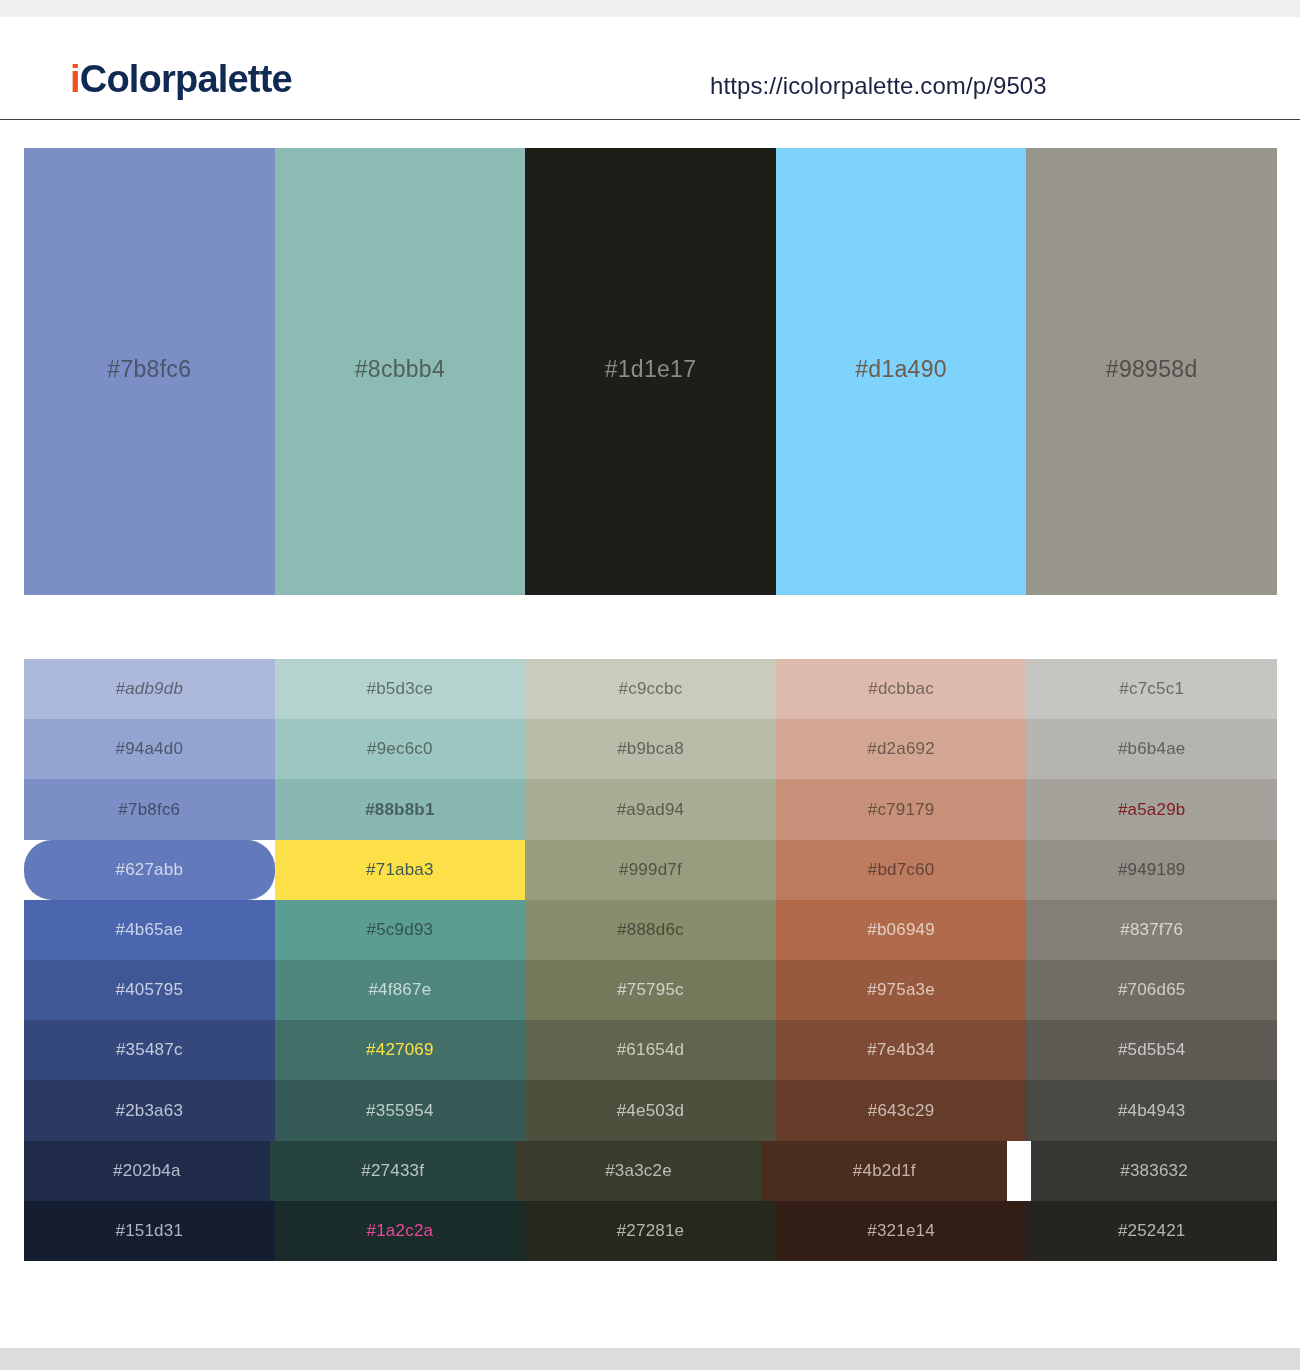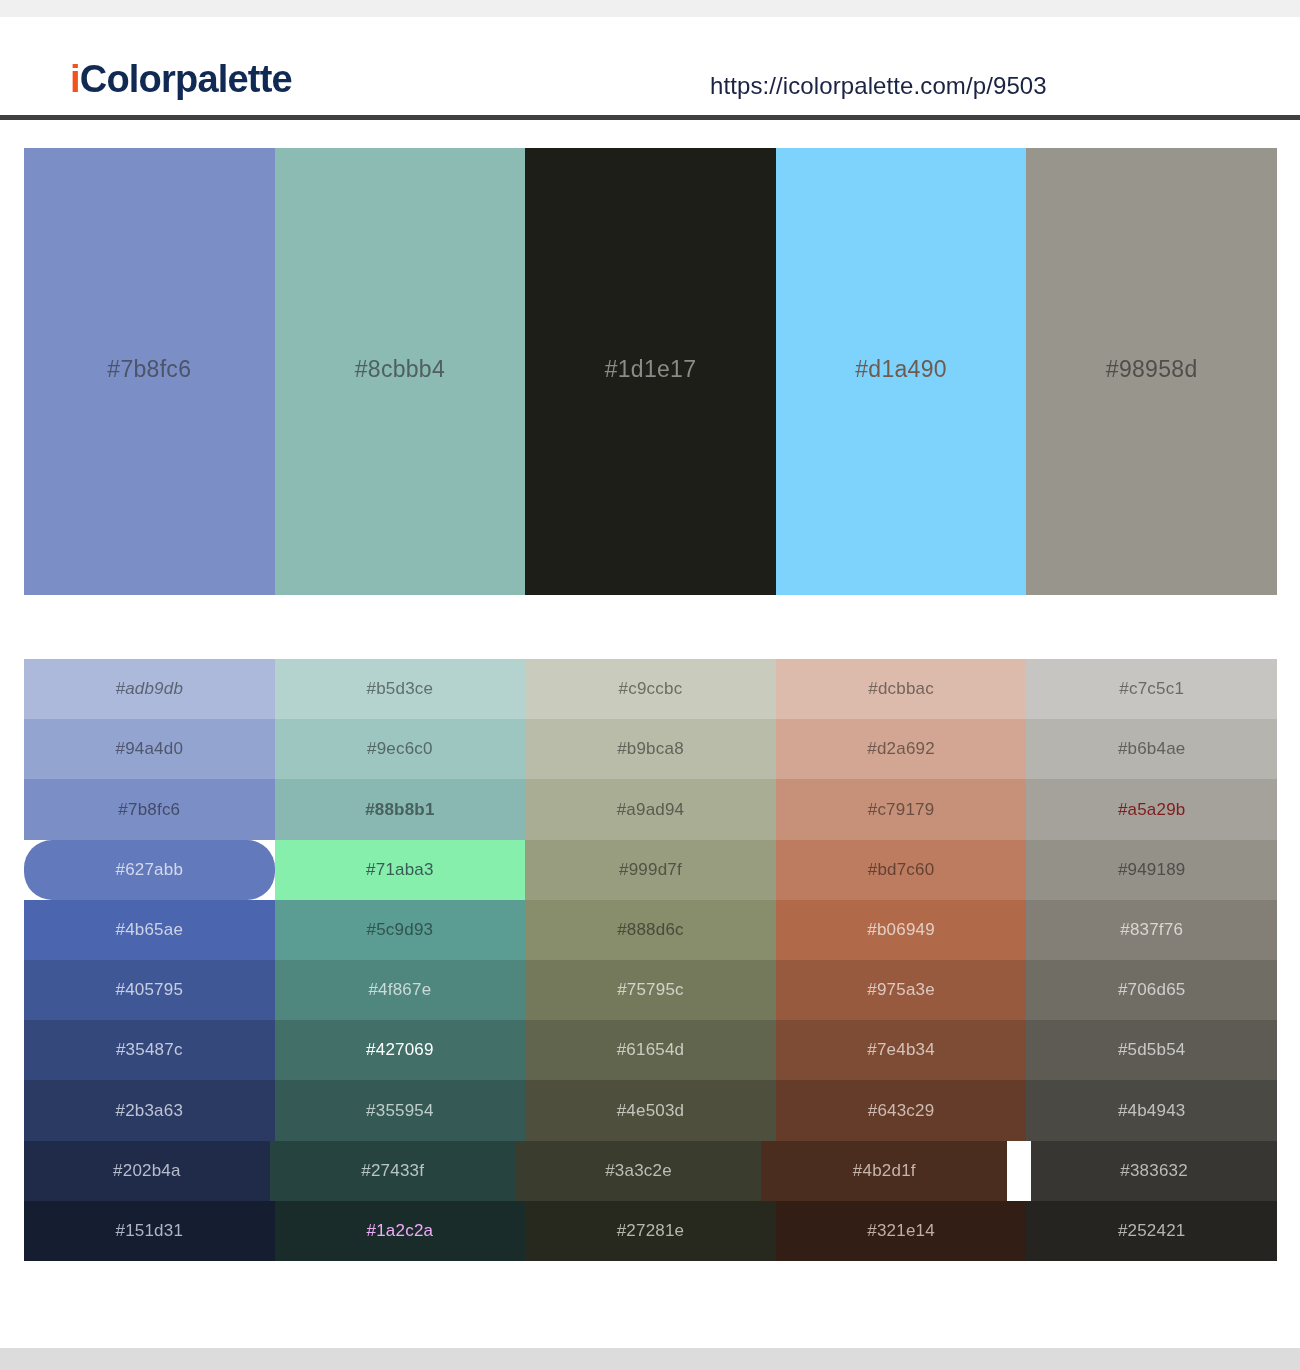--- a/index.html
+++ b/index.html
@@ -16,21 +16,21 @@
     height: 17px;
     background: #f0f0f0;
     width: 100%;
   }
 
   
   .site-header {
     height: 103px;
     background: #ffffff;
     position: relative;
-    border-bottom: 5px solid #404040;
+    border-bottom: 1px solid #404040;
   }
 
   .brand {
     position: absolute;
     left: 70px;
     top: 43px;
     font-size: 38px;
     font-weight: bold;
     letter-spacing: -0.8px;
     line-height: 1;
@@ -155,63 +155,63 @@
       </div>
       <div class="shade-row">
         <div class="shade-cell" style="background: rgb(123, 143, 198); color: rgb(66, 75, 105);">#7b8fc6</div>
         <div class="shade-cell" style="background: rgb(136, 184, 177); color: rgb(72, 97, 94); font-weight: bold;">#88b8b1</div>
         <div class="shade-cell" style="background: rgb(169, 173, 148); color: rgb(89, 92, 79);">#a9ad94</div>
         <div class="shade-cell" style="background: rgb(199, 145, 121); color: rgb(106, 78, 65);">#c79179</div>
         <div class="shade-cell" style="background: rgb(165, 162, 155); color: #7f1d1d;">#a5a29b</div>
       </div>
       <div class="shade-row">
         <div class="shade-cell" style="background: rgb(98, 122, 187); color: rgb(211, 216, 234); border-radius: 28px;">#627abb</div>
-        <div class="shade-cell" style="background: #86efac; color: rgb(60, 91, 87);">#71aba3</div>
+        <div class="shade-cell" style="background: #fde047; color: rgb(60, 91, 87);">#71aba3</div>
         <div class="shade-cell" style="background: rgb(153, 157, 127); color: rgb(81, 84, 68);">#999d7f</div>
         <div class="shade-cell" style="background: rgb(189, 124, 96); color: rgb(100, 66, 51);">#bd7c60</div>
         <div class="shade-cell" style="background: rgb(148, 145, 137); color: rgb(78, 77, 73);">#949189</div>
       </div>
       <div class="shade-row">
         <div class="shade-cell" style="background: rgb(75, 101, 174); color: rgb(204, 211, 231);">#4b65ae</div>
         <div class="shade-cell" style="background: rgb(92, 157, 147); color: rgb(49, 84, 78);">#5c9d93</div>
         <div class="shade-cell" style="background: rgb(136, 141, 108); color: rgb(72, 75, 57);">#888d6c</div>
         <div class="shade-cell" style="background: rgb(176, 105, 73); color: rgb(226, 207, 198);">#b06949</div>
         <div class="shade-cell" style="background: rgb(131, 127, 118); color: rgb(217, 215, 211);">#837f76</div>
       </div>
       <div class="shade-row">
         <div class="shade-cell" style="background: rgb(64, 87, 149); color: rgb(200, 207, 227);">#405795</div>
         <div class="shade-cell" style="background: rgb(79, 134, 126); color: rgb(202, 219, 216);">#4f867e</div>
         <div class="shade-cell" style="background: rgb(117, 121, 92); color: rgb(210, 212, 201);">#75795c</div>
         <div class="shade-cell" style="background: rgb(151, 90, 62); color: rgb(219, 201, 193);">#975a3e</div>
         <div class="shade-cell" style="background: rgb(112, 109, 101); color: rgb(208, 207, 204);">#706d65</div>
       </div>
       <div class="shade-row">
         <div class="shade-cell" style="background: rgb(53, 72, 124); color: rgb(195, 202, 222);">#35487c</div>
-        <div class="shade-cell" style="background: rgb(66, 112, 105); color: #ffffff;">#427069</div>
+        <div class="shade-cell" style="background: rgb(66, 112, 105); color: #fde047;">#427069</div>
         <div class="shade-cell" style="background: rgb(97, 101, 77); color: rgb(203, 205, 195);">#61654d</div>
         <div class="shade-cell" style="background: rgb(126, 75, 52); color: rgb(213, 195, 186);">#7e4b34</div>
         <div class="shade-cell" style="background: rgb(93, 91, 84); color: rgb(201, 200, 198);">#5d5b54</div>
       </div>
       <div class="shade-row">
         <div class="shade-cell" style="background: rgb(43, 58, 99); color: rgb(188, 195, 213);">#2b3a63</div>
         <div class="shade-cell" style="background: rgb(53, 89, 84); color: rgb(191, 205, 203);">#355954</div>
         <div class="shade-cell" style="background: rgb(78, 80, 61); color: rgb(196, 197, 188);">#4e503d</div>
         <div class="shade-cell" style="background: rgb(100, 60, 41); color: rgb(205, 187, 178);">#643c29</div>
         <div class="shade-cell" style="background: rgb(75, 73, 67); color: rgb(194, 193, 191);">#4b4943</div>
       </div>
       <div class="shade-row">
         <div class="shade-cell" style="background: rgb(32, 43, 74); color: rgb(182, 188, 204);">#202b4a</div>
         <div class="shade-cell" style="background: rgb(39, 67, 63); color: rgb(184, 197, 195);">#27433f</div>
         <div class="shade-cell" style="background: rgb(58, 60, 46); color: rgb(188, 189, 181);">#3a3c2e</div>
         <div class="shade-cell" style="background: rgb(75, 45, 31); color: rgb(197, 180, 171);">#4b2d1f</div>
         <div class="shade-cell" style="background: rgb(56, 54, 50); color: rgb(187, 186, 184); margin-left: 24px;">#383632</div>
       </div>
       <div class="shade-row">
         <div class="shade-cell" style="background: rgb(21, 29, 49); color: rgb(176, 181, 196);">#151d31</div>
-        <div class="shade-cell" style="background: rgb(26, 44, 42); color: #f0abfc;">#1a2c2a</div>
+        <div class="shade-cell" style="background: rgb(26, 44, 42); color: #ec4899;">#1a2c2a</div>
         <div class="shade-cell" style="background: rgb(39, 40, 30); color: rgb(182, 183, 175);">#27281e</div>
         <div class="shade-cell" style="background: rgb(50, 30, 20); color: rgb(191, 174, 165);">#321e14</div>
         <div class="shade-cell" style="background: rgb(37, 36, 33); color: rgb(181, 180, 178);">#252421</div>
       </div>
     </div>
 
   <div class="bottom-band"></div>
 
 </div>
 

